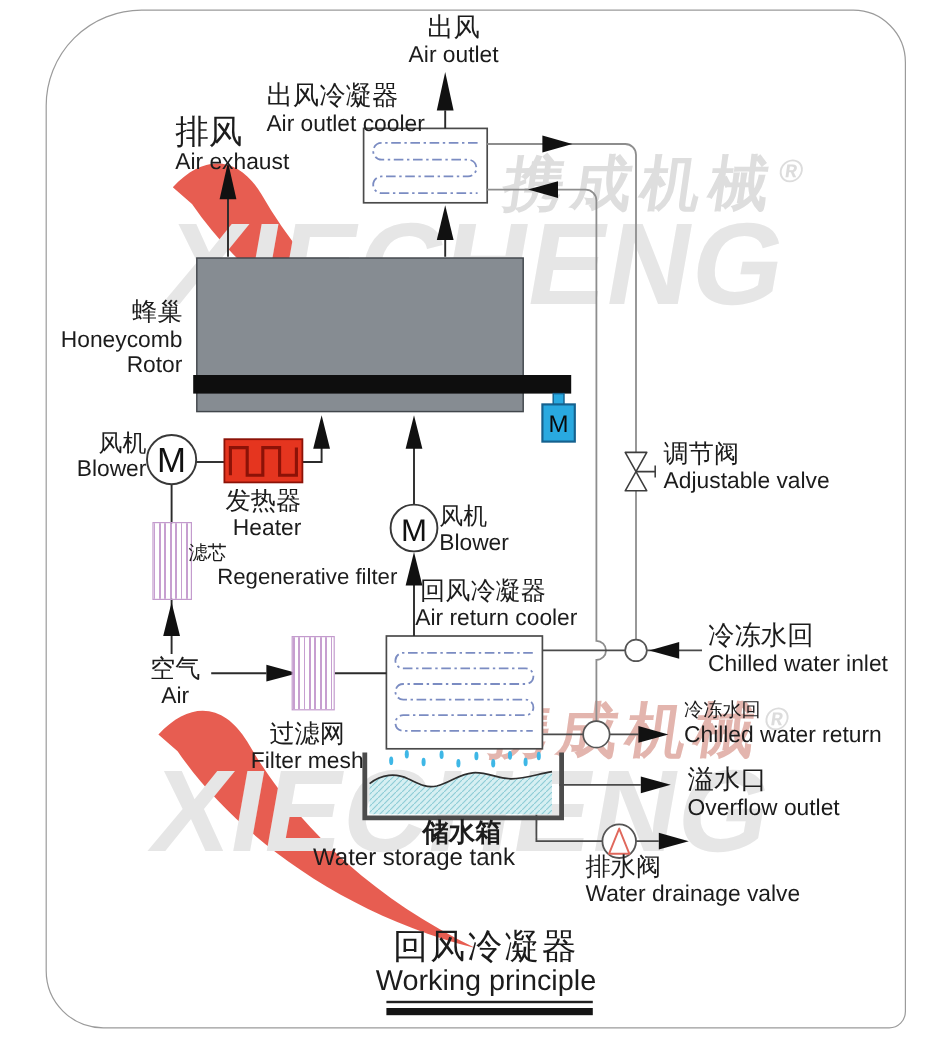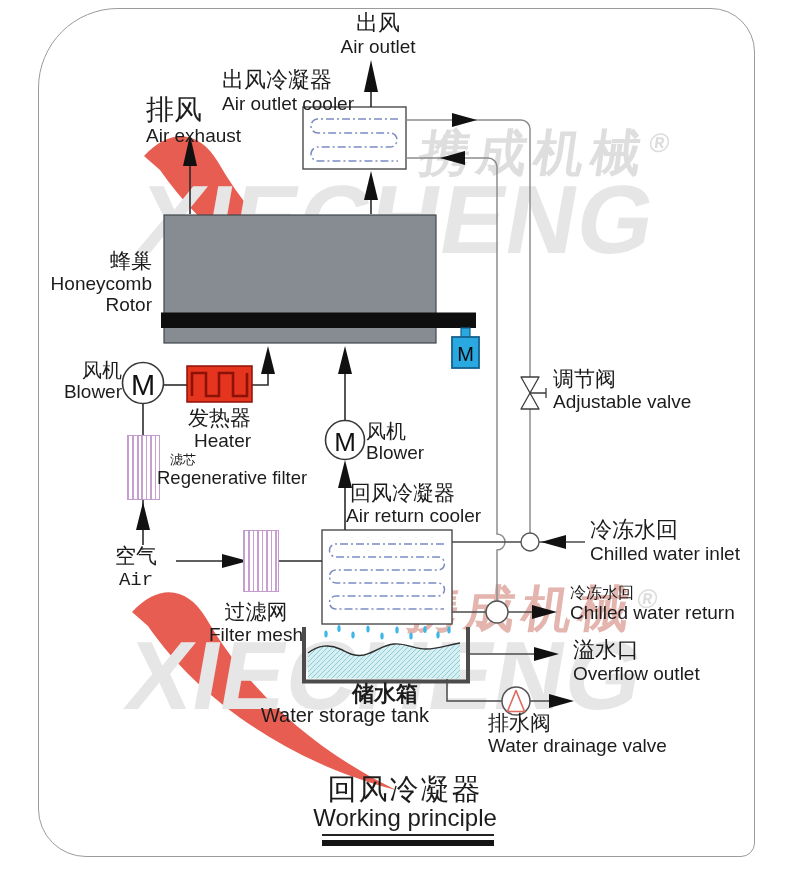--- a/index.html
+++ b/index.html
@@ -206,25 +206,25 @@
     <div class="cn" style="font-size:20px;">风机</div>
     <div class="en">Blower</div>
   </div>
 
   <div class="lbl" style="left:188px;top:406px;">
     <div class="cn">发热器</div>
     <div class="en" style="padding-left:6px;">Heater</div>
   </div>
 
   <div class="lbl" style="left:157px;top:453px;">
-    <div class="cn" style="font-size:13px;margin-left:13px;">滤芯</div>
-    <div class="en" style="font-size:18.5px;">Regenerative filter</div>
-  </div>
-
-  <div class="lbl ctr" style="left:136px;top:546px;font-family:Liberation Mono, monospace;">
+    <div class="cn" style="font-size:16px;">滤芯</div>
+    <div class="en" style="font-size:18.5px;padding-left:24px;">Regenerative filter</div>
+  </div>
+
+  <div class="lbl ctr" style="left:146px;top:546px;">
     <div class="cn">空气</div>
     <div class="en">Air</div>
   </div>
 
   <div class="lbl ctr" style="left:256px;top:600px;">
     <div class="cn">过滤网</div>
     <div class="en">Filter mesh</div>
   </div>
 
   <div class="lbl" style="left:366px;top:420px;">

